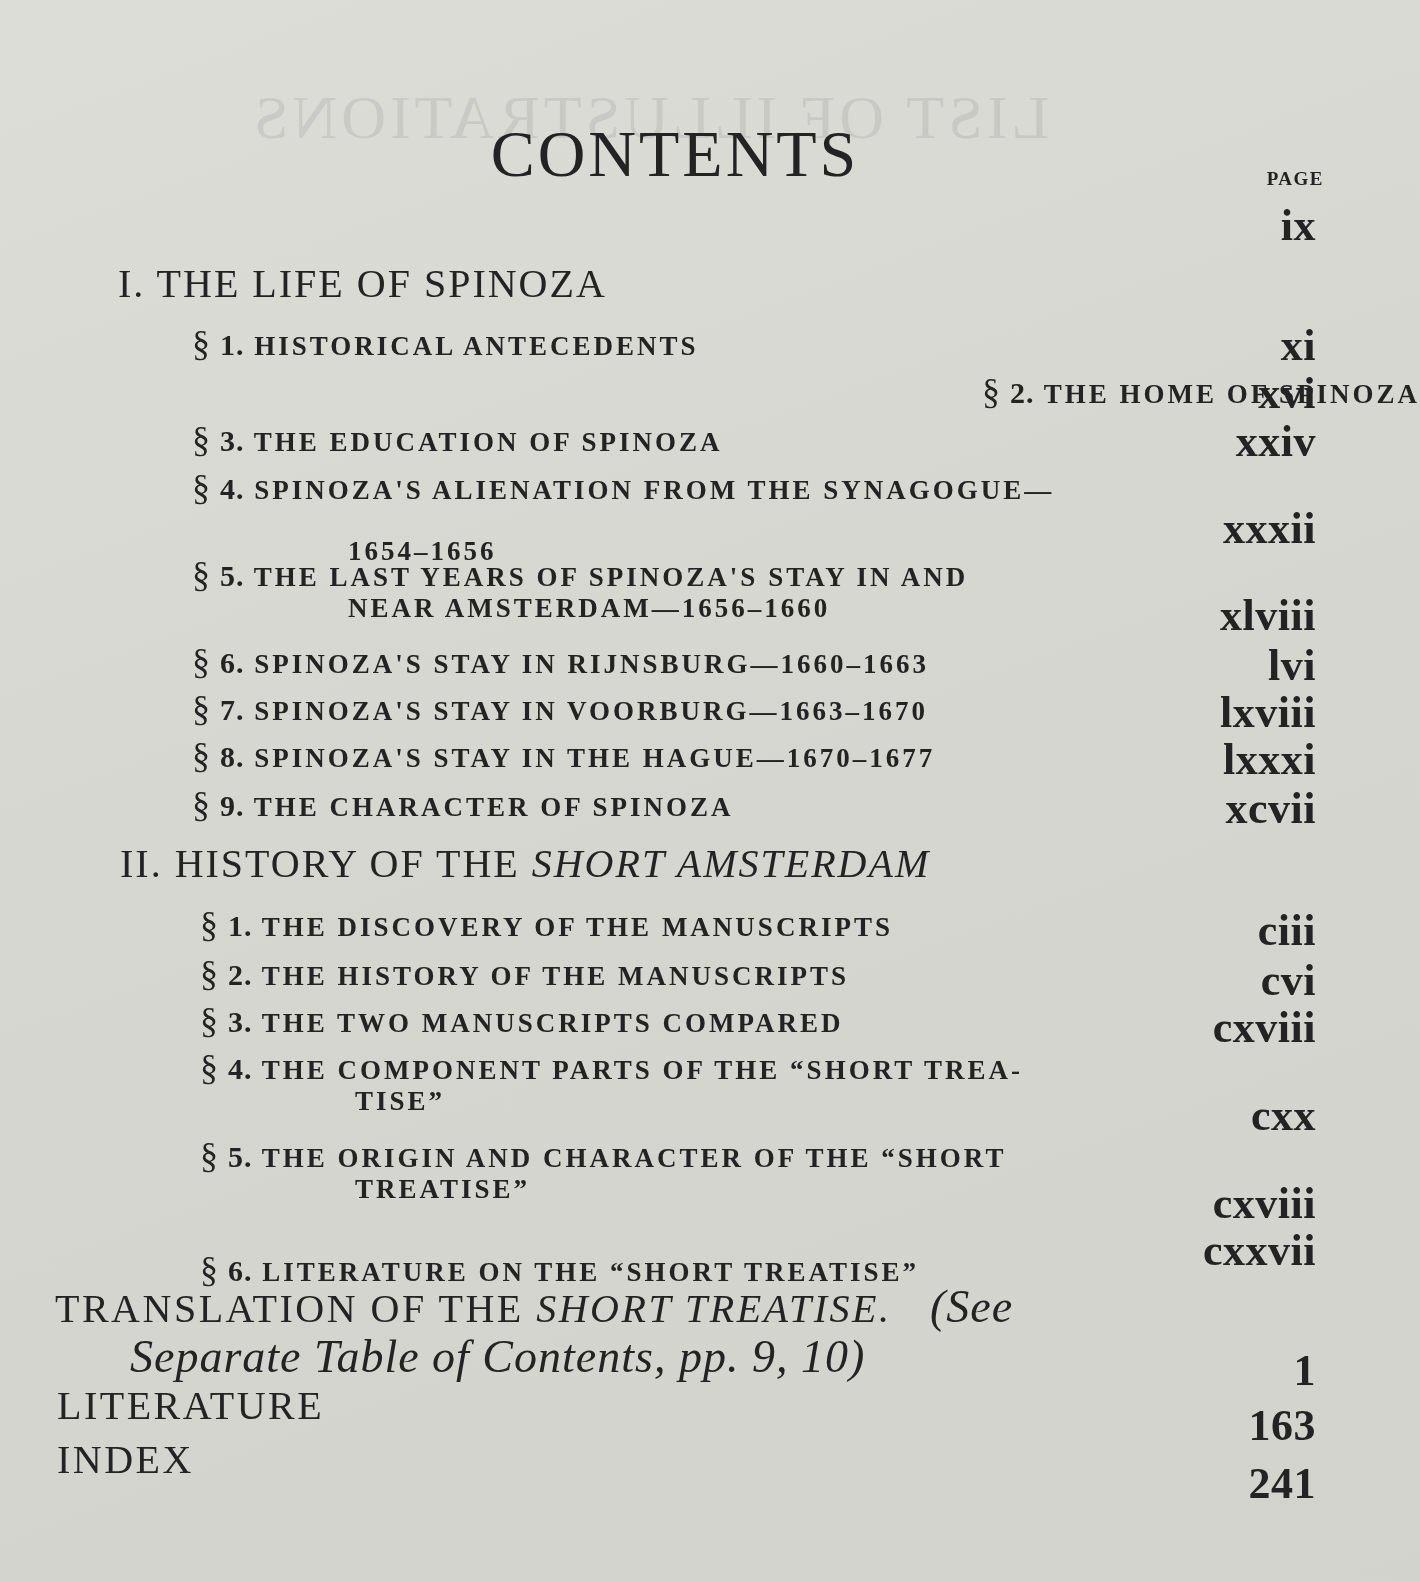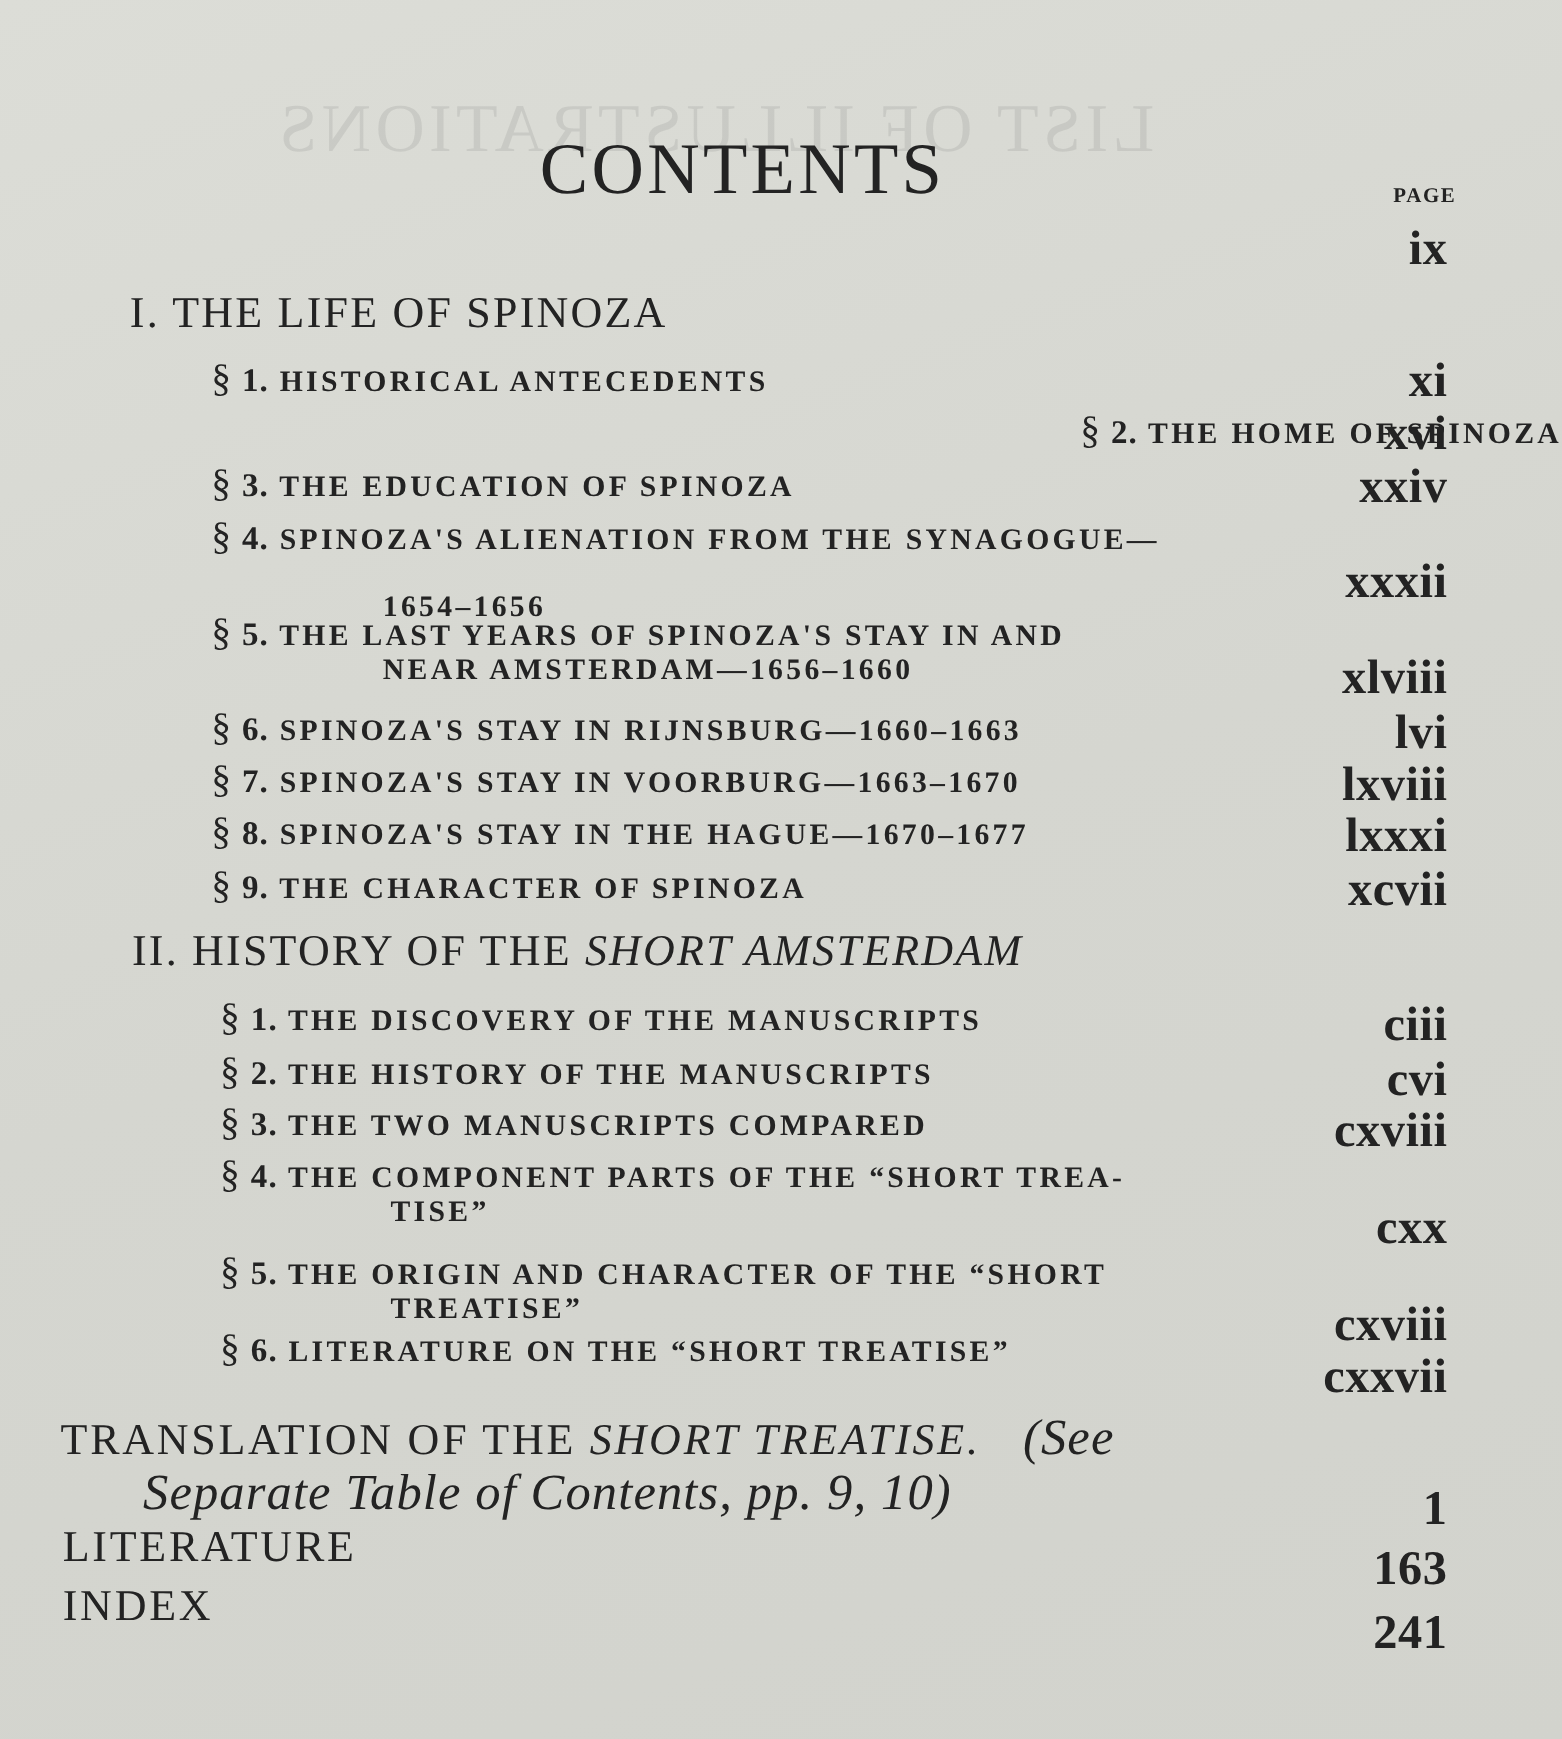--- a/index.html
+++ b/index.html
@@ -142,21 +142,21 @@
       <div class="row lvl2" style="top: 952px; left: 200px;"><span class="sect">§</span><span class="num">2.</span> <span>THE HISTORY OF THE MANUSCRIPTS</span></div>
       <div class="pg" style="top: 955px;">cvi</div>
       <div class="row lvl2" style="top: 999px; left: 200px;"><span class="sect">§</span><span class="num">3.</span> <span>THE TWO MANUSCRIPTS COMPARED</span></div>
       <div class="pg" style="top: 1002px;">cxviii</div>
       <div class="row lvl2" style="top: 1046px; left: 200px;"><span class="sect">§</span><span class="num">4.</span> <span>THE COMPONENT PARTS OF THE “SHORT TREA-</span></div>
       <div class="row lvl2" style="top: 1086px; left: 355px;"><span>TISE”</span></div>
       <div class="pg" style="top: 1090px;">cxx</div>
       <div class="row lvl2" style="top: 1134px; left: 200px;"><span class="sect">§</span><span class="num">5.</span> <span>THE ORIGIN AND CHARACTER OF THE “SHORT</span></div>
       <div class="row lvl2" style="top: 1174px; left: 355px;"><span>TREATISE”</span></div>
       <div class="pg" style="top: 1178px;">cxviii</div>
-      <div class="row lvl2" style="top: 1204px; left: 200px; font-family: Liberation Serif, serif;"><span class="sect">§</span><span class="num">6.</span> <span>LITERATURE ON THE “SHORT TREATISE”</span></div>
+      <div class="row lvl2" style="top: 1248px; left: 200px; font-family: Liberation Serif, serif;"><span class="sect">§</span><span class="num">6.</span> <span>LITERATURE ON THE “SHORT TREATISE”</span></div>
       <div class="pg" style="top: 1225px;">cxxvii</div>
     </div>
 
   <div class="row lvl0" style="top:1280px; left:55px;">
     <span>TRANSLATION OF THE </span><span class="it">SHORT TREATISE.</span>
     <span class="note" style="margin-left:26px;">(See</span>
   </div>
   <div class="row note" style="top:1330px; left:130px;">
     <span>Separate Table of Contents, pp. 9, 10)</span>
   </div>

